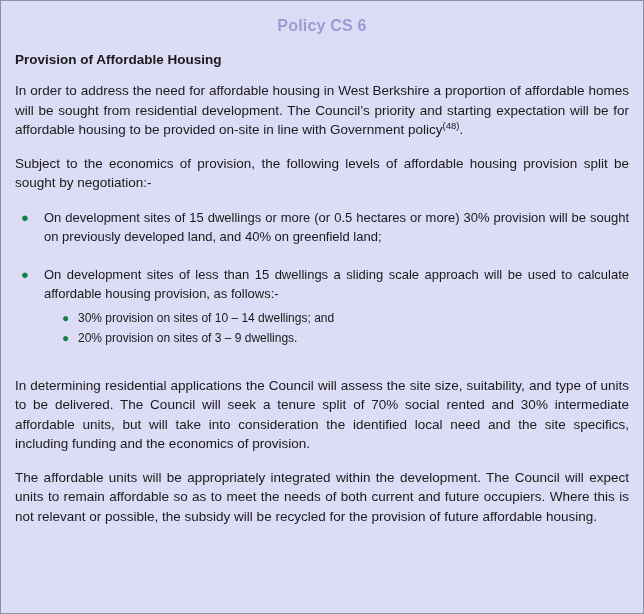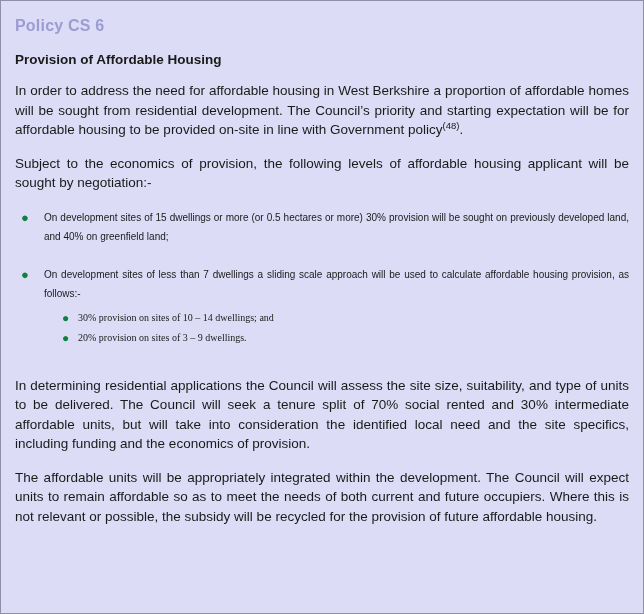--- a/index.html
+++ b/index.html
@@ -23,20 +23,21 @@
     border: 1px solid var(--border);
     padding: 8px 14px 10px 13px;
     overflow: hidden;
   }
   .policy-title {
     color: var(--title);
     font-size: 16px;
     font-weight: bold;
     margin: 8px 0 0 1px;
     letter-spacing: 0.2px;
+    text-align: center;
   }
   .policy-subtitle {
     color: var(--text);
     font-size: 13.5px;
     font-weight: bold;
     margin: 17px 0 8px 1px;
   }
   .para {
     color: var(--text);
     font-size: 13.5px;
@@ -59,68 +60,67 @@
   }
   .bullet-item .marker {
     flex: 0 0 23px;
     color: var(--bullet);
     font-size: 13px;
     line-height: 19.5px;
   }
   .bullet-item .bullet-text {
     flex: 1;
     color: var(--text);
-    font-size: 10px;
+    font-size: 13px;
     line-height: 19.5px;
     text-align: justify;
   }
   .sub-bullet-list {
     margin: 2px 0 28px 48px;
   }
   .sub-bullet-item {
     display: flex;
     margin: 0;
   }
   .sub-bullet-item .marker {
     flex: 0 0 16px;
     color: var(--bullet);
     font-size: 12px;
     line-height: 20px;
   }
   .sub-bullet-item .bullet-text {
     flex: 1;
     color: var(--text);
-    font-size: 10px;
+    font-size: 12px;
     line-height: 20px;
-    font-family: Liberation Serif, serif;
   }
 </style>
 </head>
 <body>
 
 <div class="policy-box">
 
   <h1 class="policy-title">Policy CS 6</h1>
 
   <h2 class="policy-subtitle">Provision of Affordable Housing</h2>
 
   <p class="para"><span>In order to address the need for affordable housing in West Berkshire a proportion of affordable homes will be sought from residential development. The Council’s priority and starting expectation will be for affordable housing to be provided on-site in line with Government policy</span><sup class="footnote-ref">(48)</sup><span>.</span></p>
 
-  <p class="para">Subject to the economics of provision, the following levels of affordable housing applicant will be sought by negotiation:-</p>
+  <p class="para">Subject to the economics of provision, the following levels of affordable housing provision split be sought by negotiation:-</p>
 
   <div class="bullet-list">
 
     <div class="bullet-item">
       <span class="marker">●</span>
       <span class="bullet-text">On development sites of 15 dwellings or more (or 0.5 hectares or more) 30% provision will be sought on previously developed land, and 40% on greenfield land;</span>
     </div>
 
     <div class="bullet-item" style="margin-bottom:4px;">
       <span class="marker">●</span>
-      <span class="bullet-text">On development sites of less than 7 dwellings a sliding scale approach will be used to calculate affordable housing provision, as follows:-</span>
+      <span class="bullet-text">On development sites of less than 15 dwellings a sliding scale approach will be used to calculate affordable housing provision, as follows:-</span>
     </div>
 
     <div class="sub-bullet-list">
       <div class="sub-bullet-item">
         <span class="marker">●</span>
         <span class="bullet-text">30% provision on sites of 10 – 14 dwellings; and</span>
       </div>
       <div class="sub-bullet-item">
         <span class="marker">●</span>
         <span class="bullet-text">20% provision on sites of 3 – 9 dwellings.</span>

